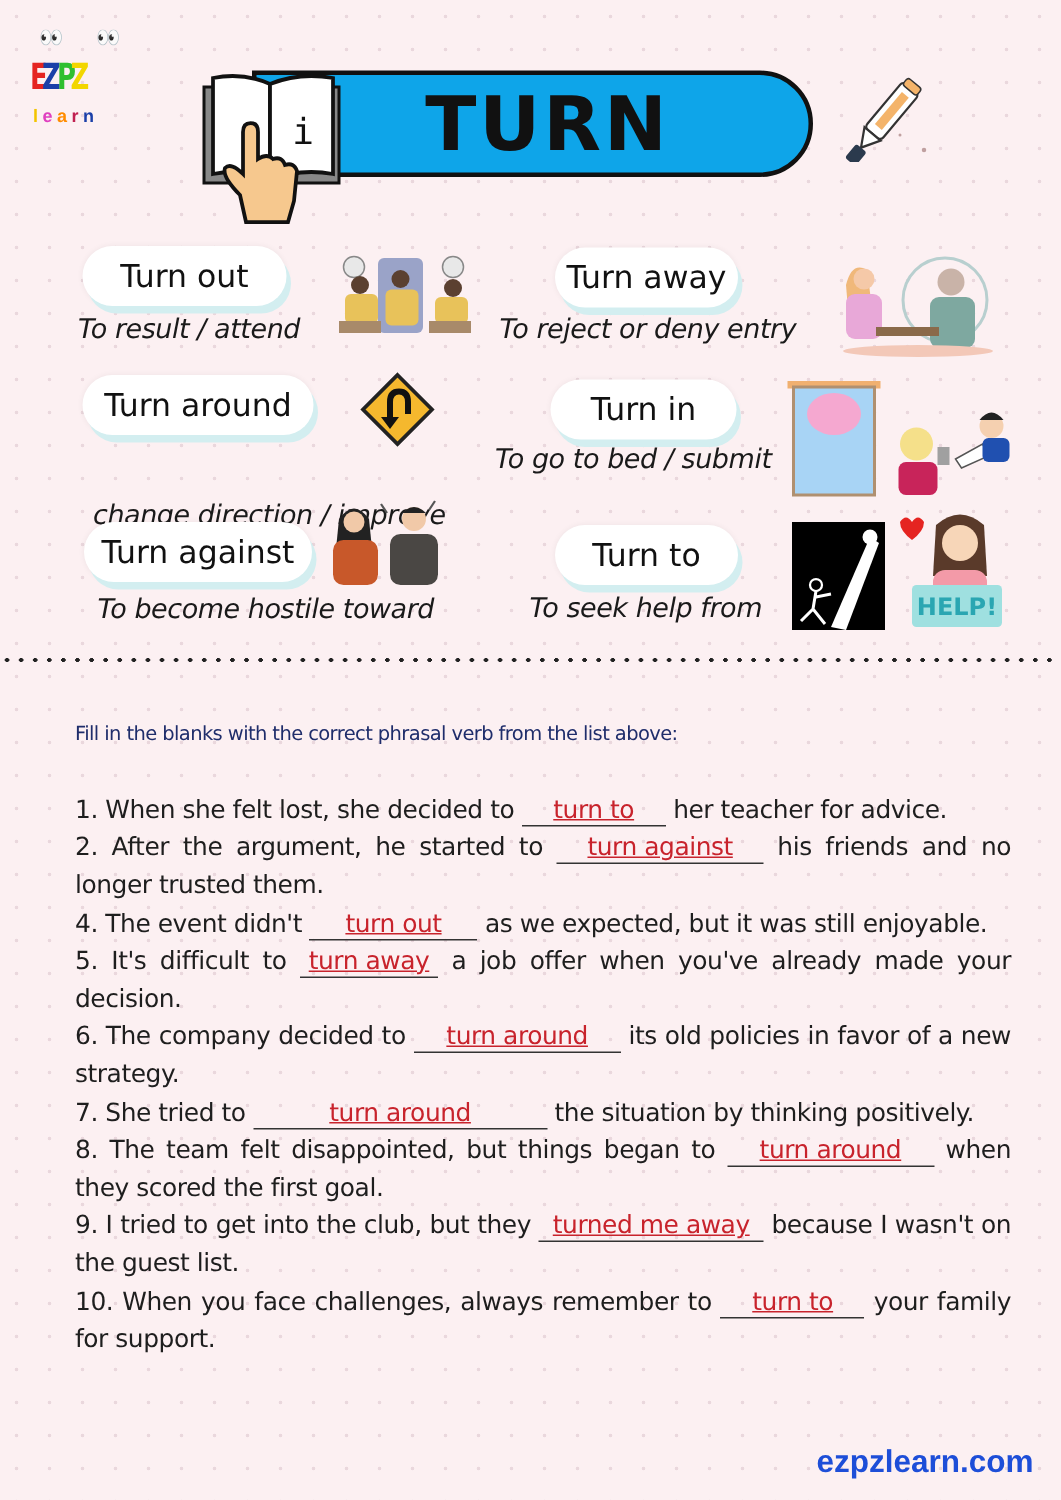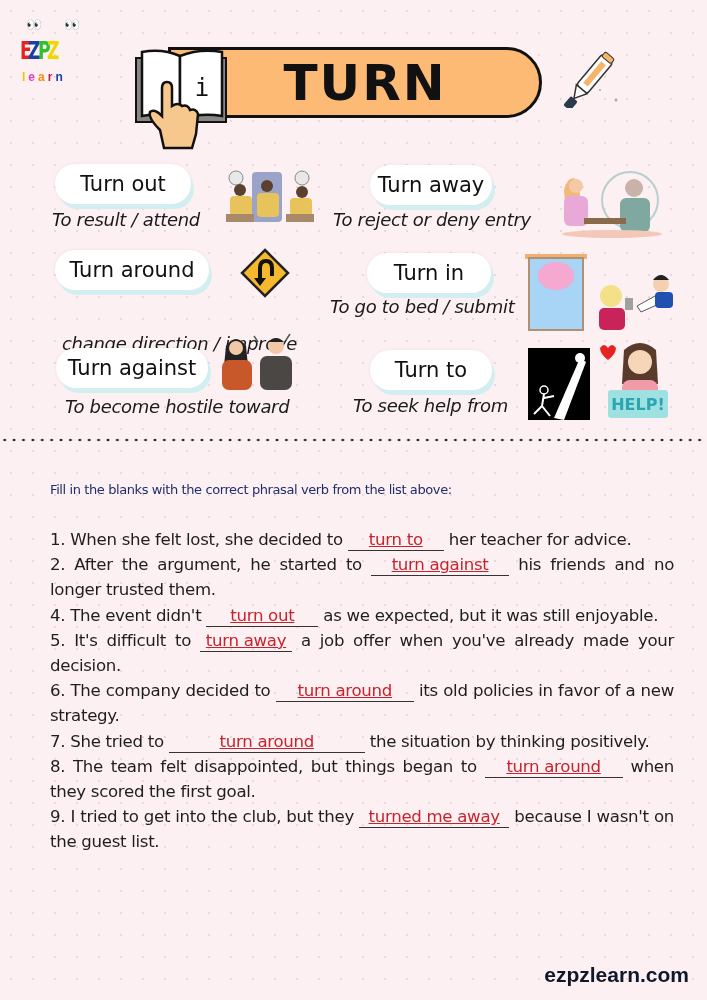--- a/index.html
+++ b/index.html
@@ -15,21 +15,21 @@
   }
   .abs { position: absolute; }
 
   
   .logo { left: 18px; top: 18px; width: 86px; height: 64px; }
   .logo .eyes { position: absolute; top: 0; font-size: 13px; line-height: 13px; letter-spacing: -2px; color: #222; }
   .logo .letters { position: absolute; top: 16px; left: 2px; font-weight: 900; font-size: 24px; line-height: 34px; letter-spacing: -1px; font-family: "DejaVu Sans", sans-serif; }
   .logo .letters span { display: inline-block; transform: scaleX(0.72); transform-origin: left; margin-right: -7px; }
   .logo .learn { position: absolute; top: 52px; left: 4px; font-weight: 900; font-size: 12px; letter-spacing: 3px; }
 
-  .banner { left: 168px; top: 47px; width: 374px; height: 71px; background: #fdba74; border: 3px solid #111; border-radius: 0 36px 36px 0; }
+  .banner { left: 168px; top: 47px; width: 374px; height: 71px; background: #0ea5e9; border: 3px solid #111; border-radius: 0 36px 36px 0; }
   .banner .title { position: absolute; left: 0; right: 20px; top: 0; bottom: 0; display: flex; align-items: center; justify-content: center; font-family: "DejaVu Sans", sans-serif; font-weight: 900; font-size: 50px; letter-spacing: 2px; color: #111; padding-left: 40px; }
 
   .book-icon { left: 134px; top: 44px; width: 96px; height: 106px; }
   .pen-icon { left: 556px; top: 46px; width: 72px; height: 62px; }
 
   
   .pill {
     position: absolute;
     background: #ffffff;
     border-radius: 22px;
@@ -55,21 +55,21 @@
     background-size: 9.4px 4px;
     background-repeat: repeat-x;
   }
 
   
   .instruction { left: 50px; top: 482px; font-size: 13px; color: #1f2d6b; white-space: nowrap; font-family: "DejaVu Sans", sans-serif; letter-spacing: -0.4px; }
   .exercise { left: 50px; top: 527px; width: 624px; font-size: 16.6px; line-height: 25.2px; color: #1e1e1e; font-family: "DejaVu Sans", sans-serif; letter-spacing: -0.3px; }
   .ex-item { text-align: justify; }
   .blank { display: inline-block; border-bottom: 1.5px solid #333; text-align: center; line-height: 20px; }
   .answer { color: #c8232c; text-decoration: underline; text-decoration-color: #c8232c; }
-  .footer-url { right: 18px; top: 963px; font-size: 21px; font-weight: bold; color: #0f172a; font-family: "Liberation Sans", sans-serif; }
+  .footer-url { right: 18px; top: 963px; font-size: 21px; font-weight: bold; color: #1d4ed8; font-family: "Liberation Sans", sans-serif; }
 </style>
 </head>
 <body>
 
 <div class="abs logo">
   <div class="eyes" style="left:8px;">👀</div>
   <div class="eyes" style="left:46px;">👀</div>
   <div class="letters">
     <span style="color:#e52421">E</span><span style="color:#1b3fa8">Z</span><span style="color:#2fbf2f">P</span><span style="color:#f2d600">Z</span>
   </div>
@@ -188,15 +188,16 @@
 
 <div class="abs exercise">
   <div class="ex-item"><span>1.  When she felt lost, she decided to </span><span class="blank" style="width:96px"><span class="answer">turn to</span></span><span> her teacher for advice.</span></div>
   <div class="ex-item"><span>2. After the argument, he started to </span><span class="blank" style="width:138px"><span class="answer">turn against</span></span><span> his friends and no longer trusted them.</span></div>
   <div class="ex-item"><span>4. The event didn't </span><span class="blank" style="width:112px"><span class="answer">turn out</span></span><span> as we expected, but it was still enjoyable.</span></div>
   <div class="ex-item"><span>5. It's difficult to </span><span class="blank" style="width:92px"><span class="answer">turn away</span></span><span> a job offer when you've already made your decision.</span></div>
   <div class="ex-item"><span>6. The company decided to </span><span class="blank" style="width:138px"><span class="answer">turn around</span></span><span> its old policies in favor of a new strategy.</span></div>
   <div class="ex-item"><span>7. She tried to </span><span class="blank" style="width:196px"><span class="answer">turn around</span></span><span> the situation by thinking positively.</span></div>
   <div class="ex-item"><span>8. The team felt disappointed, but things began to </span><span class="blank" style="width:138px"><span class="answer">turn around</span></span><span> when they scored the first goal.</span></div>
   <div class="ex-item"><span>9. I tried to get into the club, but they </span><span class="blank" style="width:150px"><span class="answer">turned me away</span></span><span>  because I wasn't on the guest list.</span></div>
+  <div class="ex-item"><span>10. When you face challenges, always remember to </span><span class="blank" style="width:96px"><span class="answer">turn to</span></span><span>  your family for support.</span></div>
 </div>
 
 <div class="abs footer-url">ezpzlearn.com</div>
 
 </body></html>

